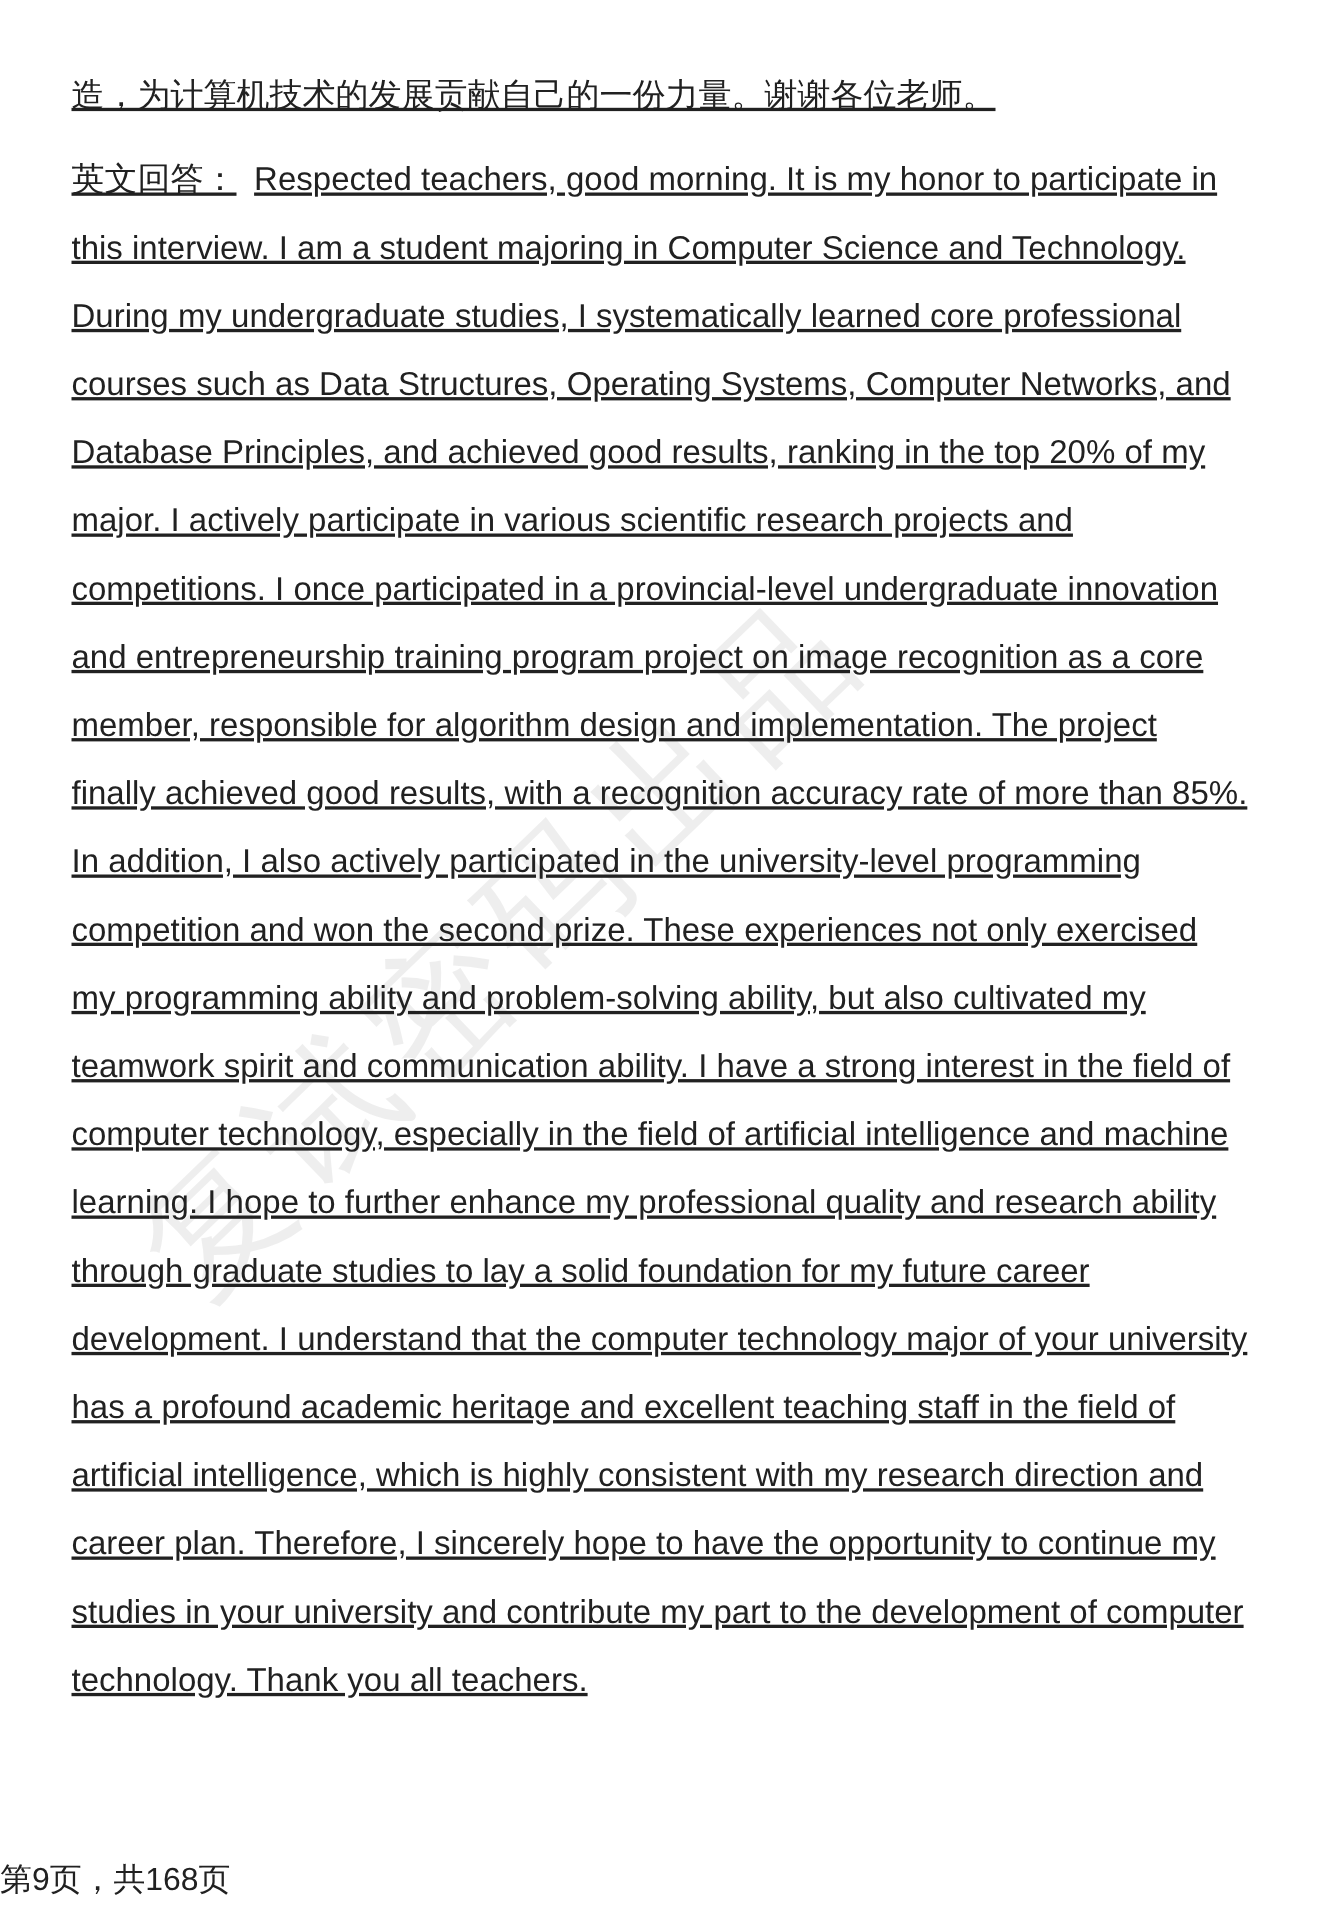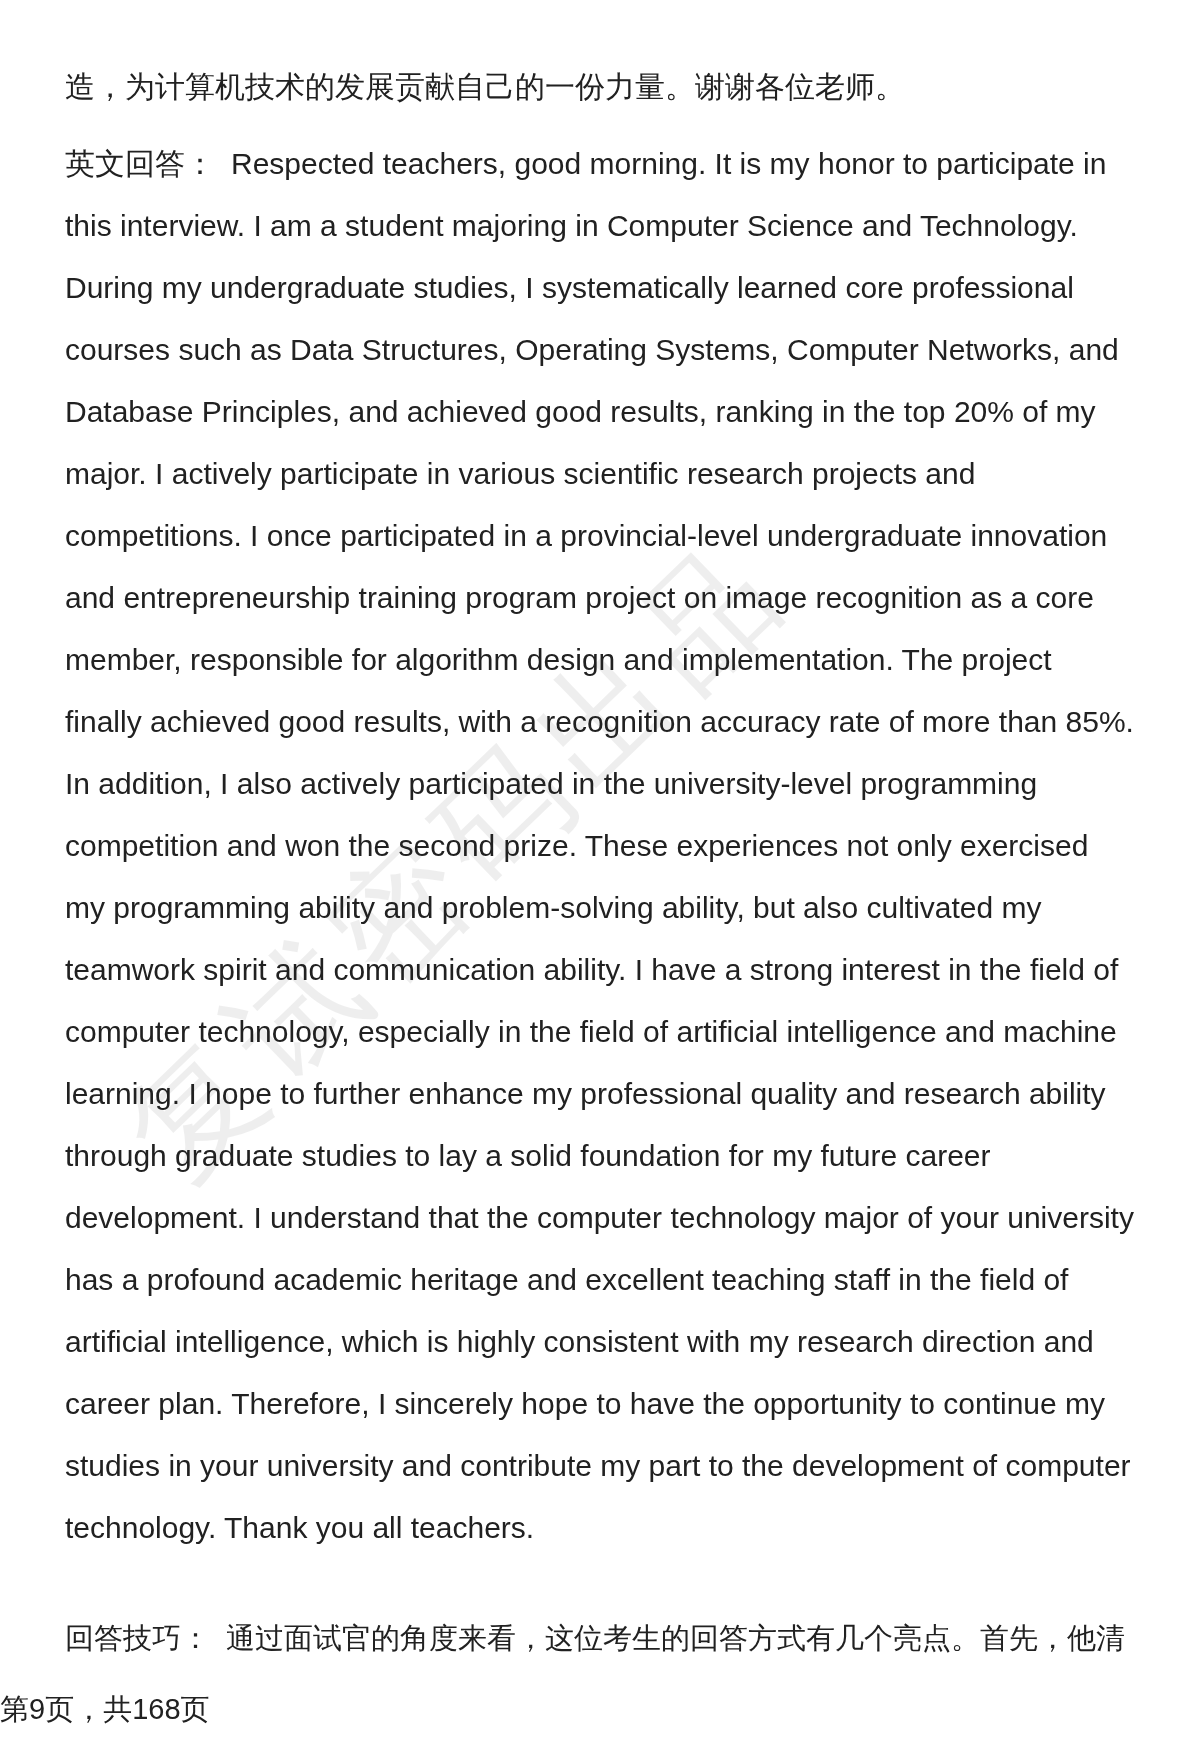--- a/index.html
+++ b/index.html
@@ -33,20 +33,21 @@
     pointer-events: none;
     user-select: none;
   }
   .para {
     position: relative;
     z-index: 1;
     margin: 0 0 15px 0;
     font-size: 30px;
     line-height: 62px;
     text-align: left;
+    text-decoration: underline;
   }
   .label {
     padding-right: 16px;
   }
   .tips {
     position: absolute;
     left: 65px;
     right: 65px;
     bottom: 86px;
     margin: 0;
@@ -73,19 +74,16 @@
 <div class="page">
 
   <div class="watermark">复试密码出品</div>
 
   <p class="para">造，为计算机技术的发展贡献自己的一份力量。谢谢各位老师。</p>
 
   <p class="para">
     <span class="label">英文回答：</span><span>Respected teachers, good morning. It is my honor to participate in this interview. I am a student majoring in Computer Science and Technology. During my undergraduate studies, I systematically learned core professional courses such as Data Structures, Operating Systems, Computer Networks, and Database Principles, and achieved good results, ranking in the top 20% of my major. I actively participate in various scientific research projects and competitions. I once participated in a provincial-level undergraduate innovation and entrepreneurship training program project on image recognition as a core member, responsible for algorithm design and implementation. The project finally achieved good results, with a recognition accuracy rate of more than 85%. In addition, I also actively participated in the university-level programming competition and won the second prize. These experiences not only exercised my programming ability and problem-solving ability, but also cultivated my teamwork spirit and communication ability. I have a strong interest in the field of computer technology, especially in the field of artificial intelligence and machine learning. I hope to further enhance my professional quality and research ability through graduate studies to lay a solid foundation for my future career development. I understand that the computer technology major of your university has a profound academic heritage and excellent teaching staff in the field of artificial intelligence, which is highly consistent with my research direction and career plan. Therefore, I sincerely hope to have the opportunity to continue my studies in your university and contribute my part to the development of computer technology. Thank you all teachers.</span>
   </p>
 
-  <p class="tips">
-    <span class="label">回答技巧：</span><span>通过面试官的角度来看，这位考生的回答方式有几个亮点。首先，他清</span>
-  </p>
 
   <div class="footer">第9页，共168页</div>
 
 </div>
 
 </body></html>

